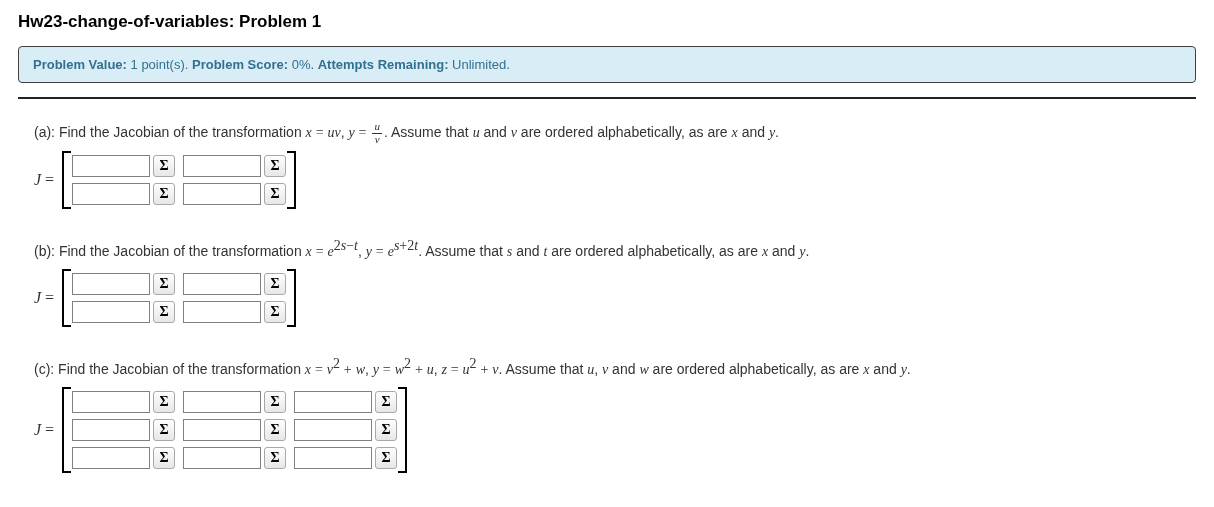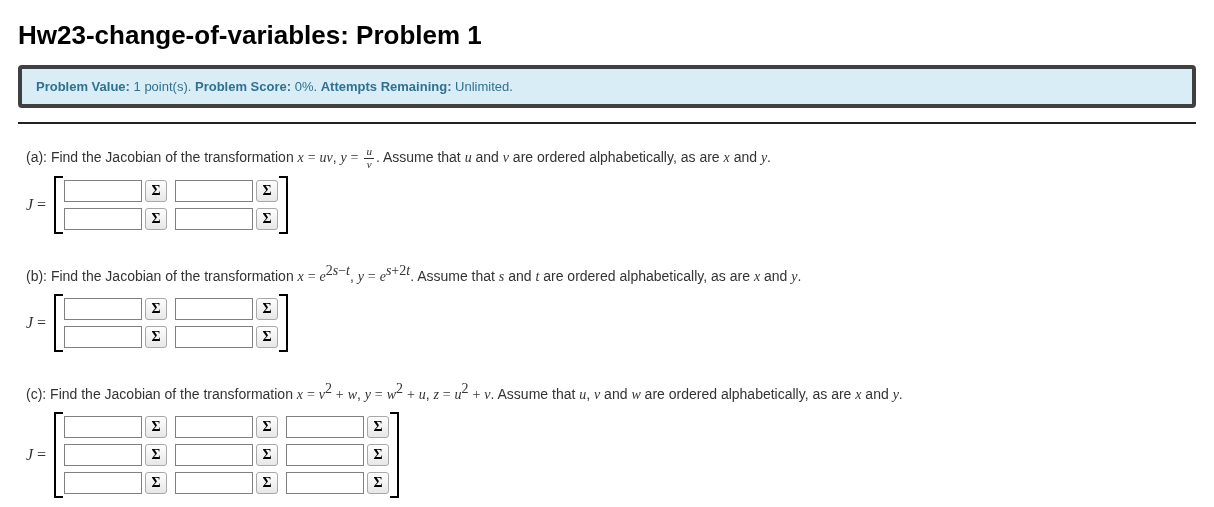--- a/index.html
+++ b/index.html
@@ -5,41 +5,41 @@
   * { box-sizing: border-box; }
   body {
     font-family: "Helvetica Neue", Helvetica, Arial, sans-serif;
     font-size: 14px;
     color: #333;
     margin: 0;
     padding: 12px 18px;
     background: #fff;
   }
   h1 {
-    font-size: 26px;
+    font-size: 17px;
     font-weight: bold;
-    margin: 8px 0 14px 0;
+    margin: 0 0 14px 0;
     color: #000;
   }
   .alert {
     background: #d9edf7;
-    border: 4px solid #404040;
+    border: 1px solid #404040;
     color: #31708f;
     padding: 10px 14px;
     border-radius: 4px;
     font-size: 13px;
     margin-bottom: 14px;
   }
   .alert b { font-weight: 600; }
   hr.sep {
     border: none;
     border-top: 2px solid #222;
     margin: 0 0 22px 0;
   }
-  .part { margin: 0 0 26px 8px; }
+  .part { margin: 0 0 26px 16px; }
   .prompt-line { margin-bottom: 6px; line-height: 1.6; }
   .mi { font-style: italic; font-family: "Times New Roman", serif; }
   .eq { font-family: "Times New Roman", serif; }
   .sup { font-size: 14px; vertical-align: super; font-family: "Times New Roman", serif; }
   .frac {
     display: inline-block;
     vertical-align: middle;
     text-align: center;
     font-family: "Times New Roman", serif;
     font-size: 11px;

